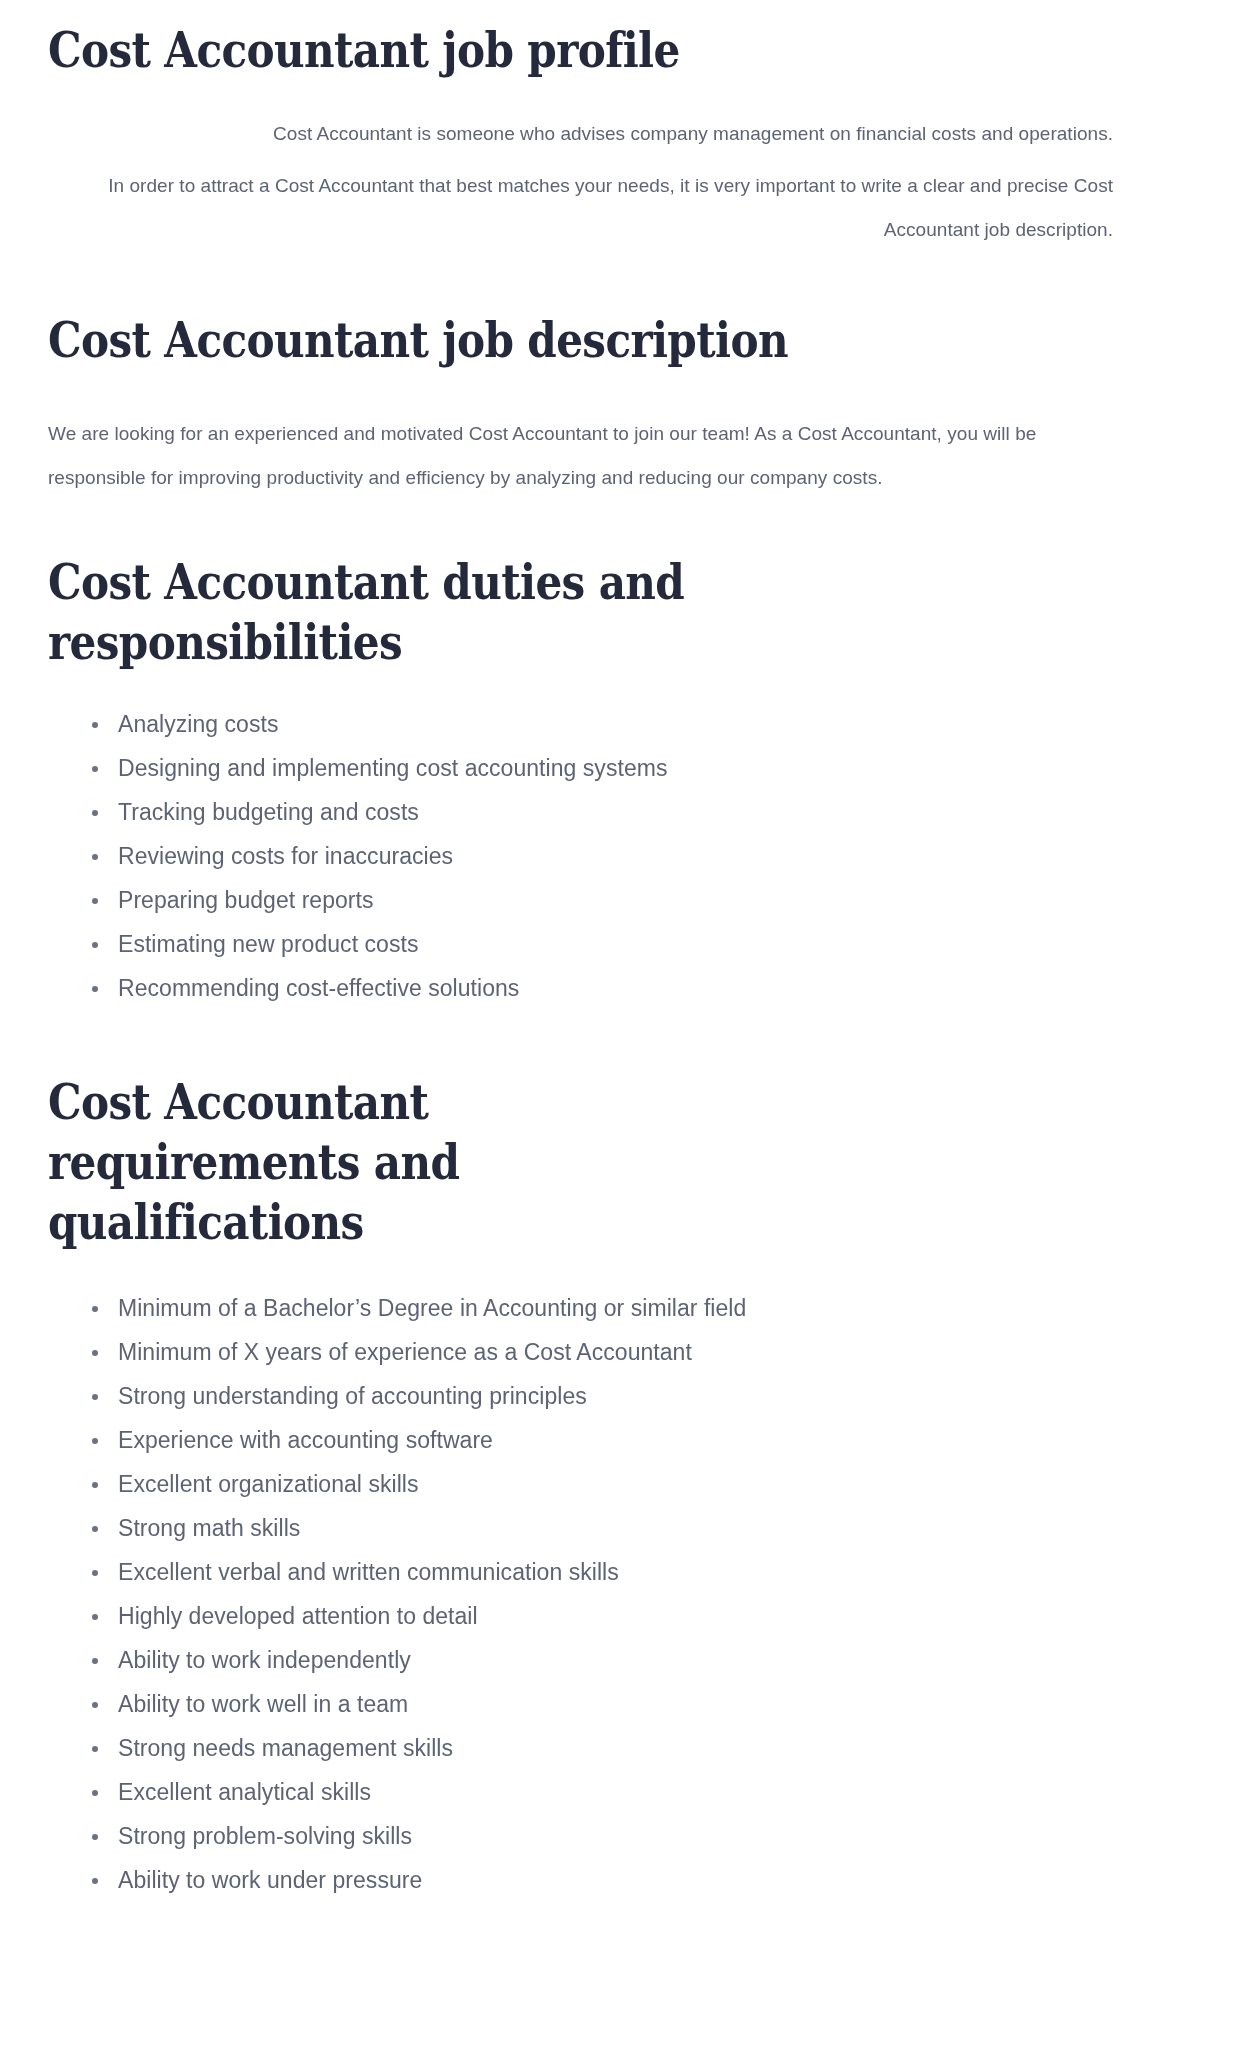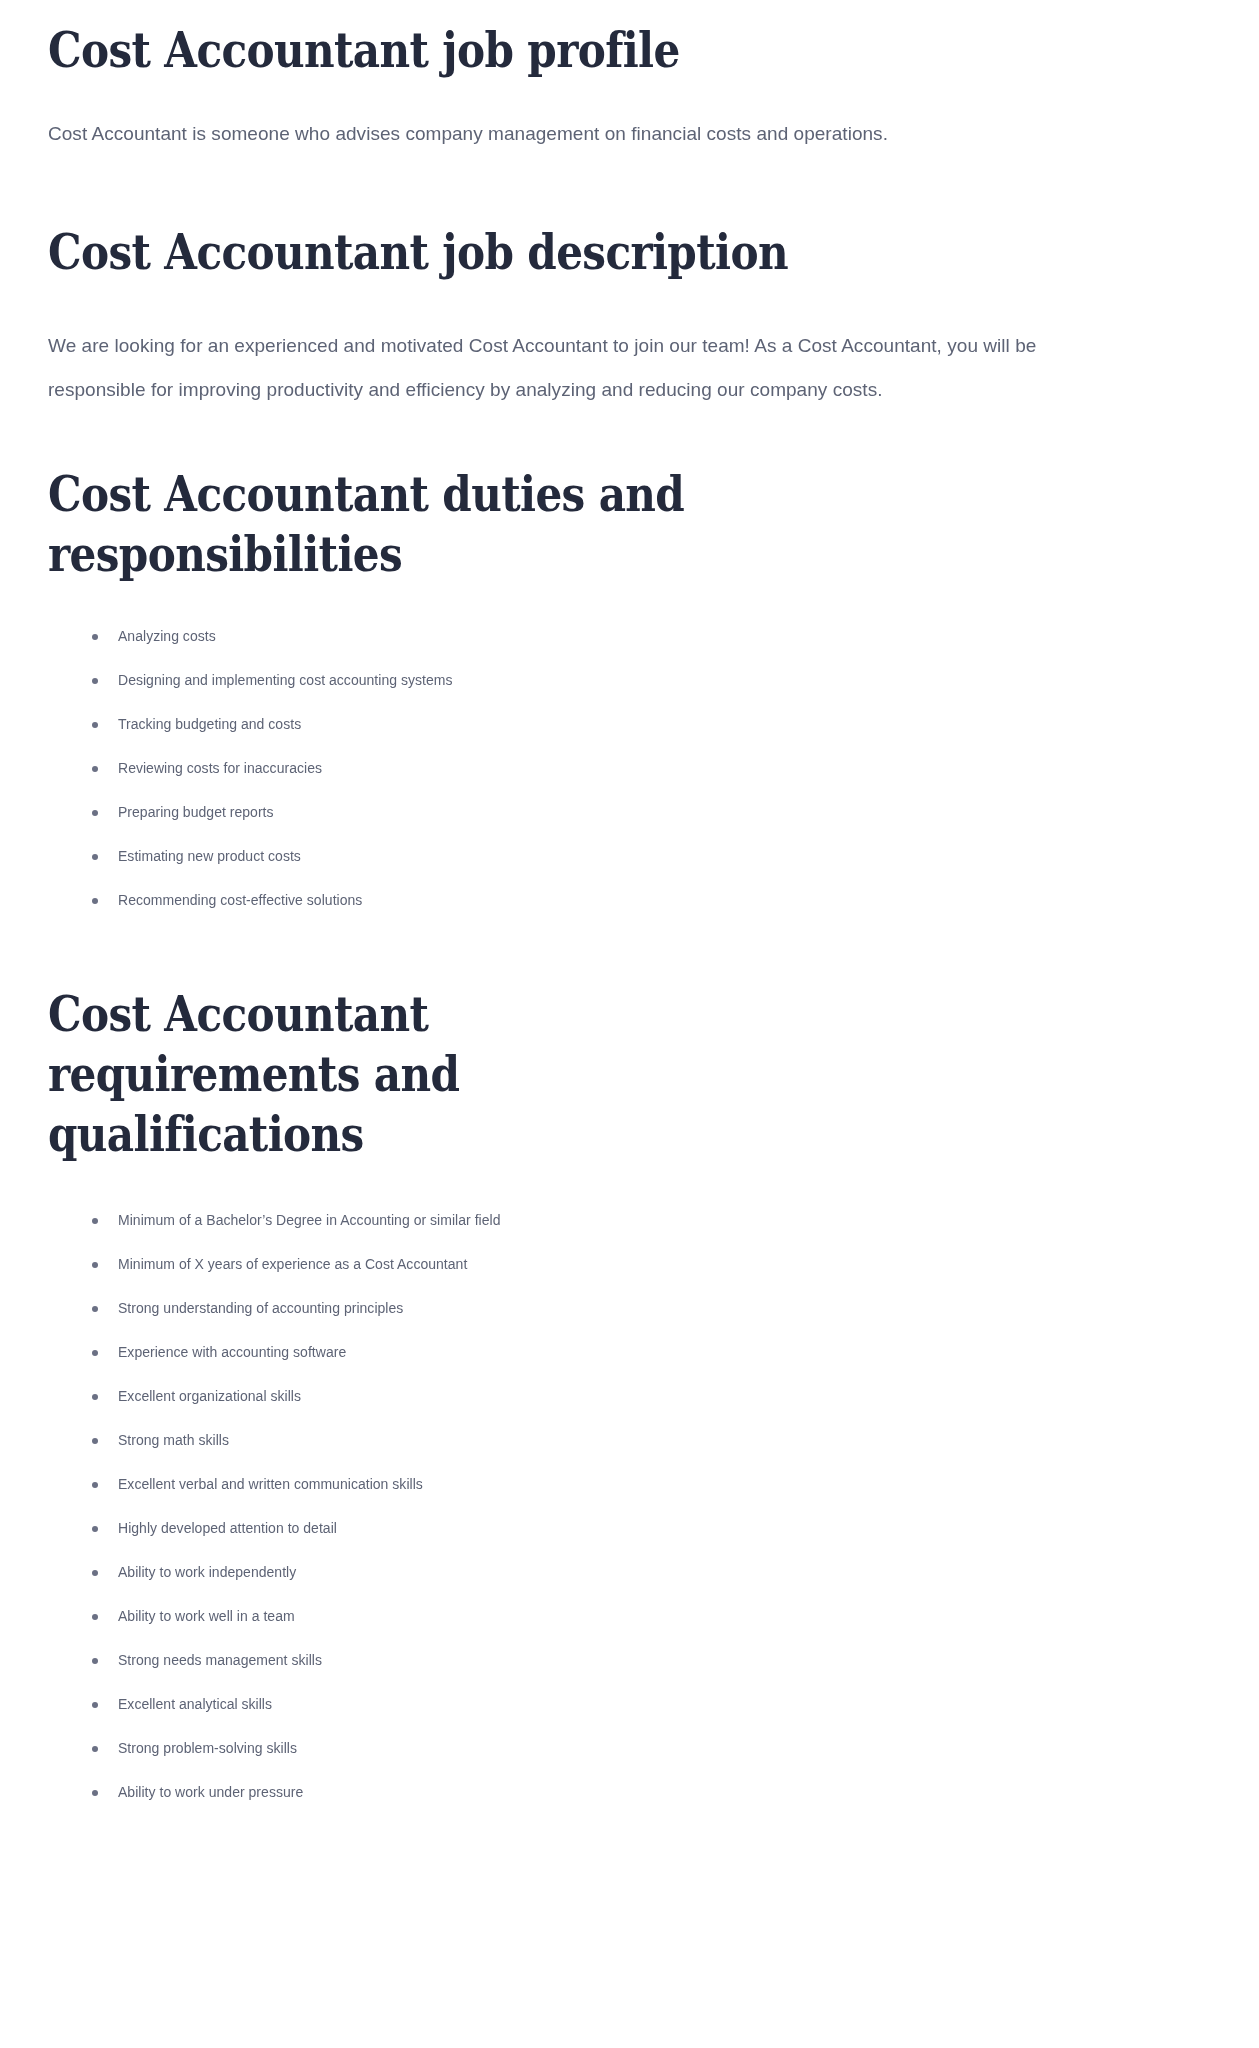--- a/index.html
+++ b/index.html
@@ -50,21 +50,21 @@
 
   
   p.body-text {
     font-size: 19px;
     line-height: 44px;
     color: #5d6375;
     margin: 0;
     font-weight: 400;
     letter-spacing: 0.002em;
   }
-  .para-wide { max-width: 1135px; }
+  .para-wide { max-width: 1135px; text-align: right; }
   .para-mid  { max-width: 1120px; }
 
   
   .gap-after-h1  { height: 32px; }
   .gap-p-to-h2   { height: 58px; }
   .gap-h2-to-p   { height: 42px; }
   .gap-p-gap     { height: 8px; }
   .gap-p-to-h2-b { height: 52px; }
   .gap-h2-to-ul  { height: 30px; }
   .gap-ul-to-h2  { height: 62px; }
@@ -72,21 +72,21 @@
   .tail-gap      { height: 60px; }
 
   
   ul.bullets {
     list-style: none;
     margin: 0;
     padding: 0;
   }
   ul.bullets li {
     position: relative;
-    font-size: 14px;
+    font-size: 23px;
     line-height: 44px;
     color: #5d6375;
     padding-left: 70px;
     margin: 0;
     letter-spacing: 0.002em;
   }
   ul.bullets li .dot {
     position: absolute;
     left: 44px;
     top: 20px;
@@ -102,20 +102,21 @@
 <div class="page">
 
   <h1 class="section-title title-h1 title-wrap">Cost Accountant job profile</h1>
 
   <div class="gap-after-h1"></div>
 
   <p class="body-text para-wide">Cost Accountant is someone who advises company management on financial costs and operations.</p>
 
   <div class="gap-p-gap"></div>
 
+  <p class="body-text para-wide">In order to attract a Cost Accountant that best matches your needs, it is very important to write a clear and precise Cost Accountant job description.</p>
 
   <div class="gap-p-to-h2"></div>
 
   <h2 class="section-title title-h2 title-wrap">Cost Accountant job description</h2>
 
   <div class="gap-h2-to-p"></div>
 
   <p class="body-text para-mid">We are looking for an experienced and motivated Cost Accountant to join our team! As a Cost Accountant, you will be responsible for improving productivity and efficiency by analyzing and reducing our company costs.</p>
 
   <div class="gap-p-to-h2-b"></div>

